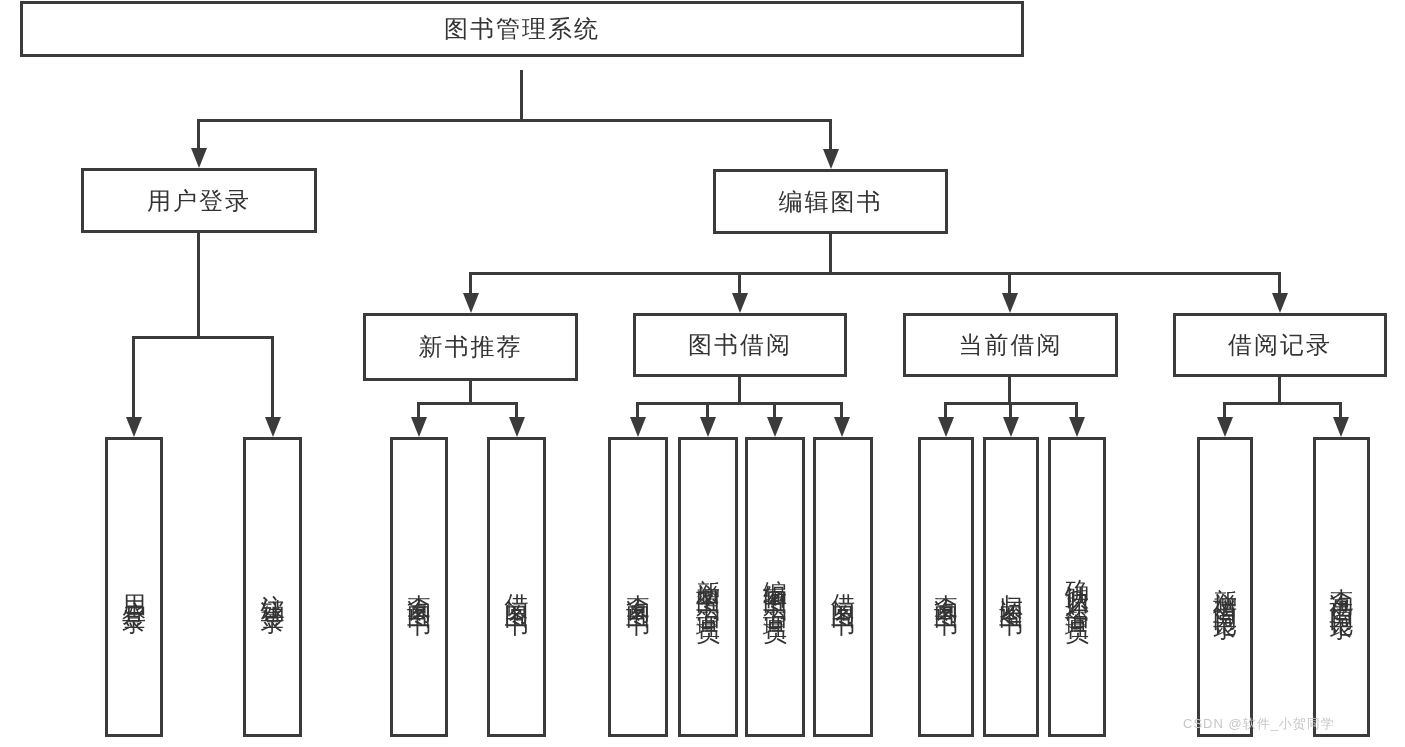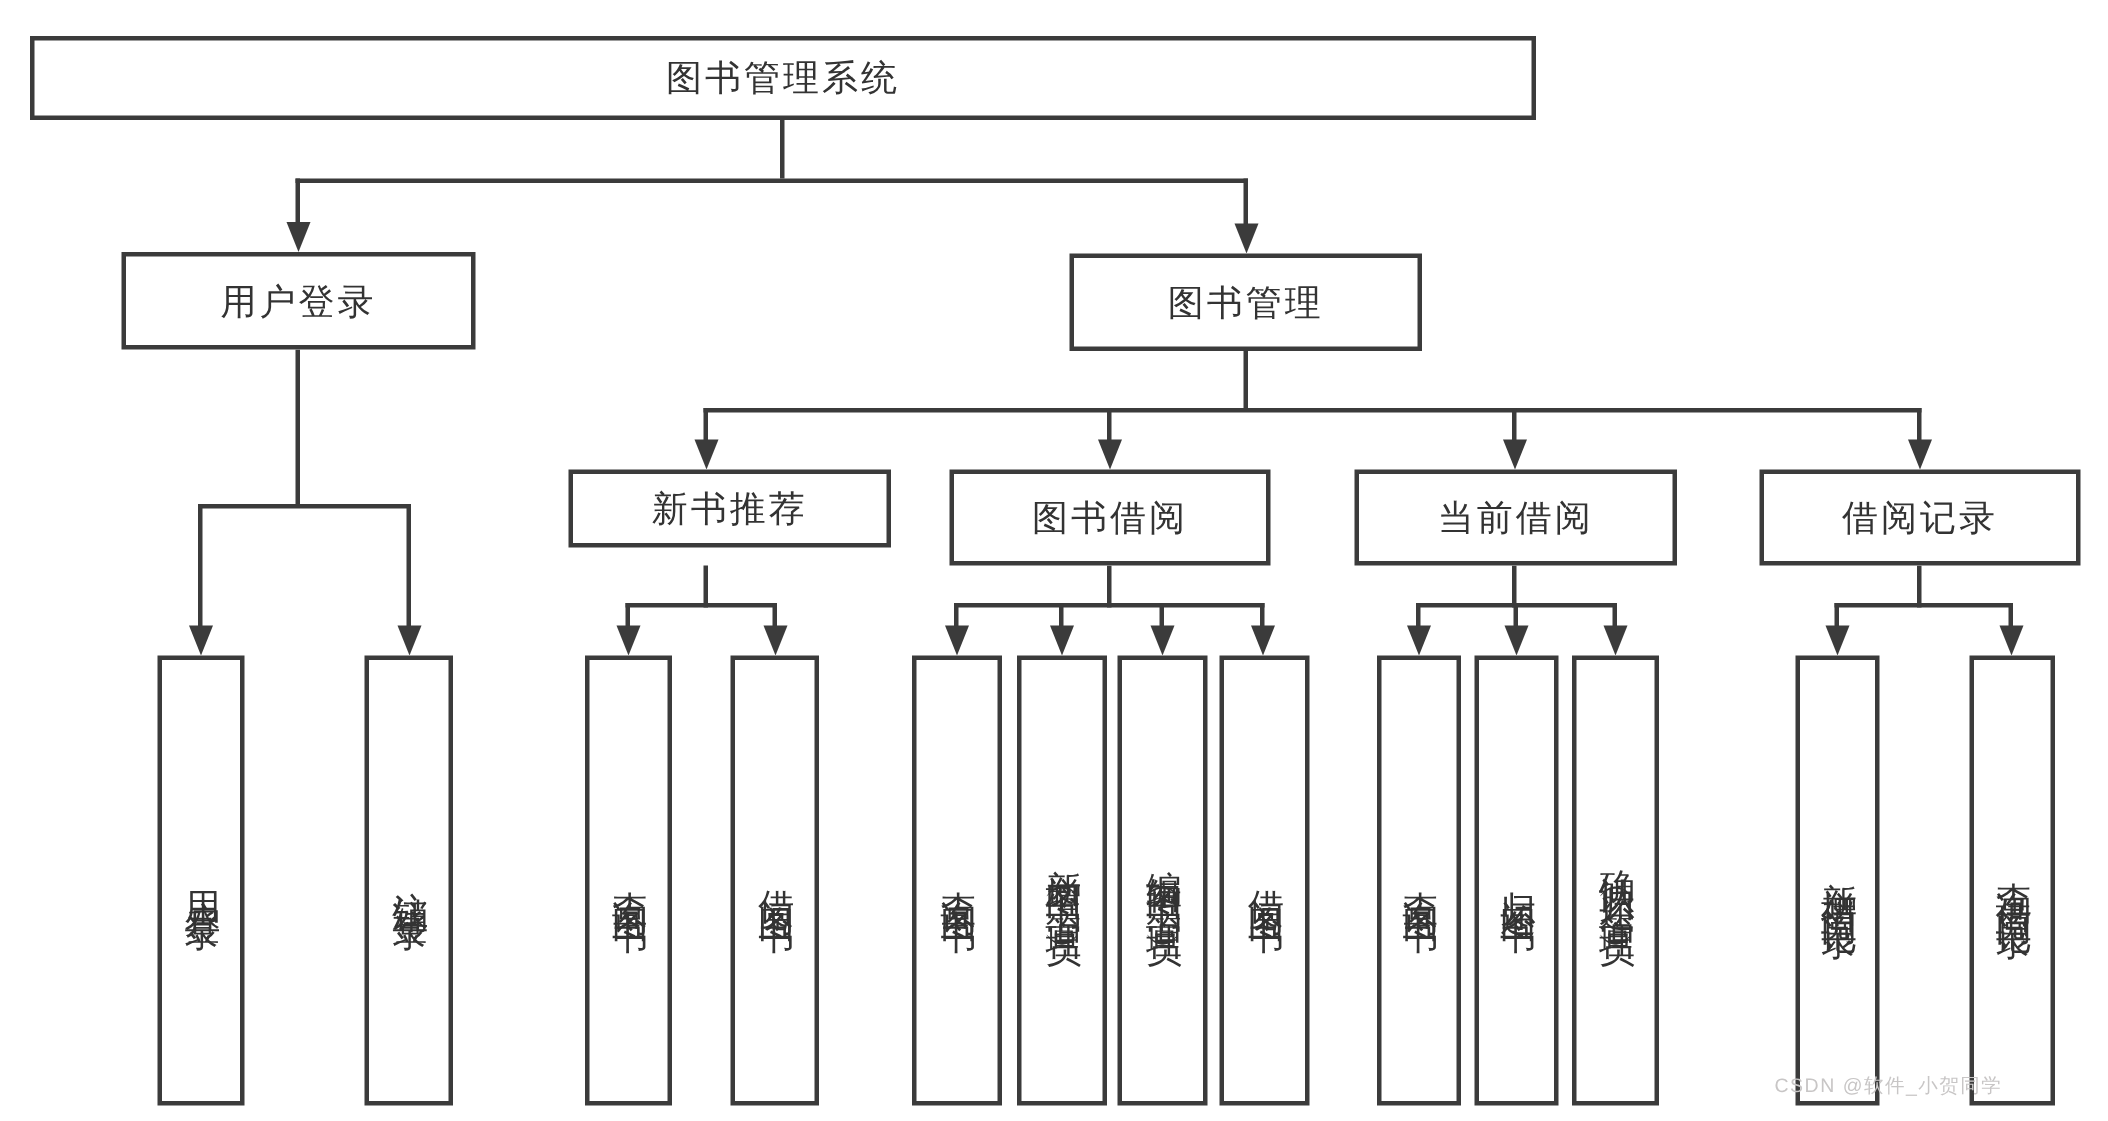--- a/index.html
+++ b/index.html
@@ -138,33 +138,33 @@
 
   <div>
     <div class="vline" style="left:1278px; top:377px; height:28px;"></div>
     <div class="hline" style="left:1223px; top:402px; width:119px;"></div>
     <div class="vline" style="left:1223px; top:402px; height:17px;"></div>
     <div class="arrow" style="left:1217px; top:417px;"></div>
     <div class="vline" style="left:1339px; top:402px; height:17px;"></div>
     <div class="arrow" style="left:1333px; top:417px;"></div>
   </div>
 
-  <div class="box" style="left:20px; top:24px; width:1004px; height:56px;">
+  <div class="box" style="left:20px; top:1px; width:1004px; height:56px;">
     <span>图书管理系统</span>
   </div>
 
   <div class="box" style="left:81px; top:168px; width:236px; height:65px;">
     <span>用户登录</span>
   </div>
 
   <div class="box" style="left:713px; top:169px; width:235px; height:65px;">
-    <span>图书管理</span>
-  </div>
-
-  <div class="box" style="left:363px; top:313px; width:215px; height:52px;margin-left:16px;">
+    <span>编辑图书</span>
+  </div>
+
+  <div class="box" style="left:363px; top:313px; width:215px; height:68px;">
     <span>新书推荐</span>
   </div>
 
   <div class="box" style="left:633px; top:313px; width:214px; height:64px;align-items:center;">
     <span>图书借阅</span>
   </div>
 
   <div class="box" style="left:1173px; top:313px; width:214px; height:64px;">
     <span>借阅记录</span>
   </div>

